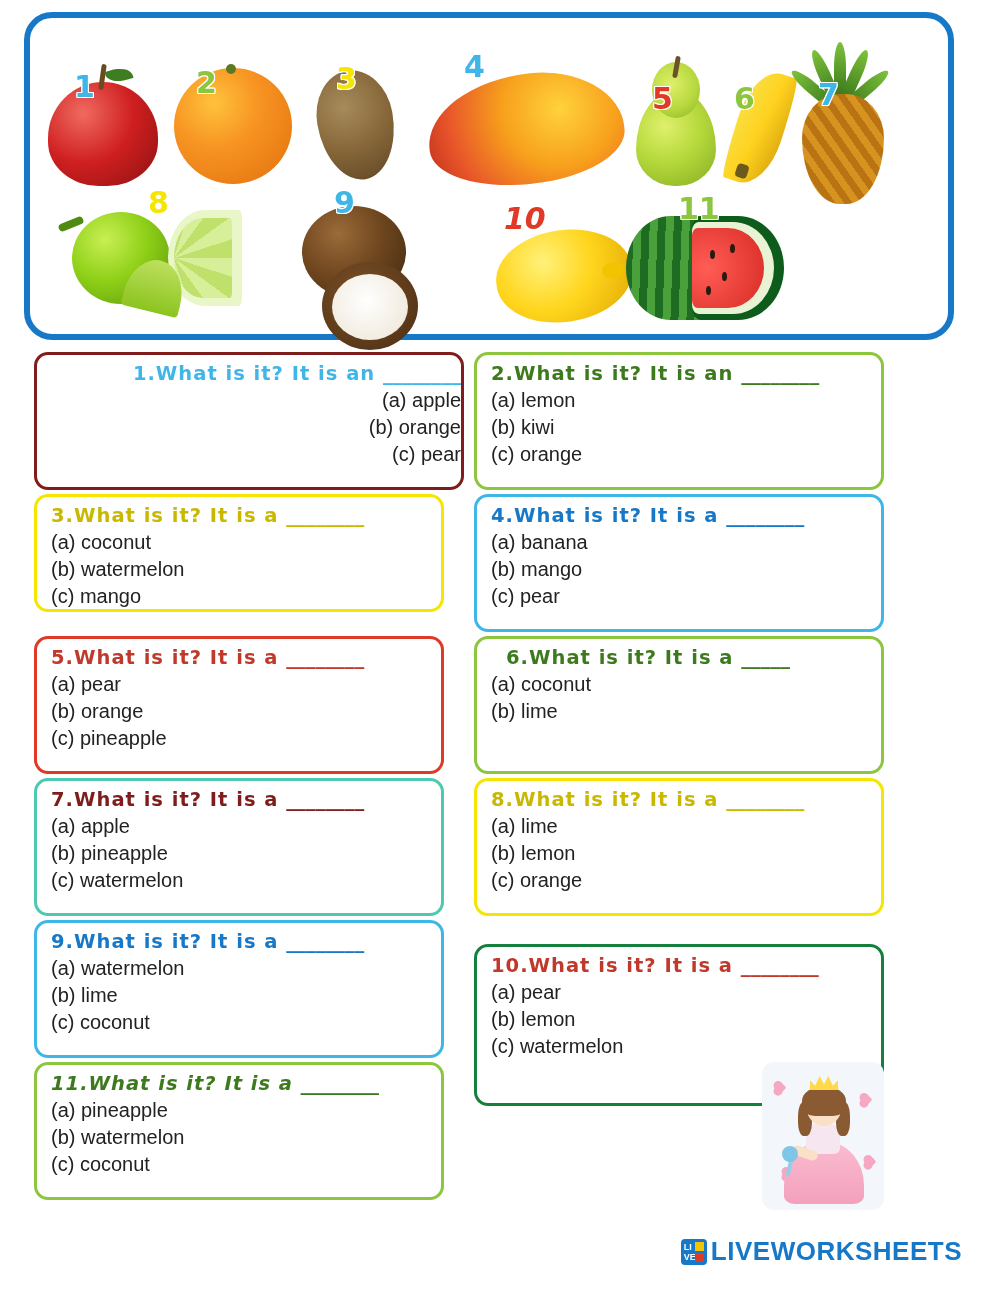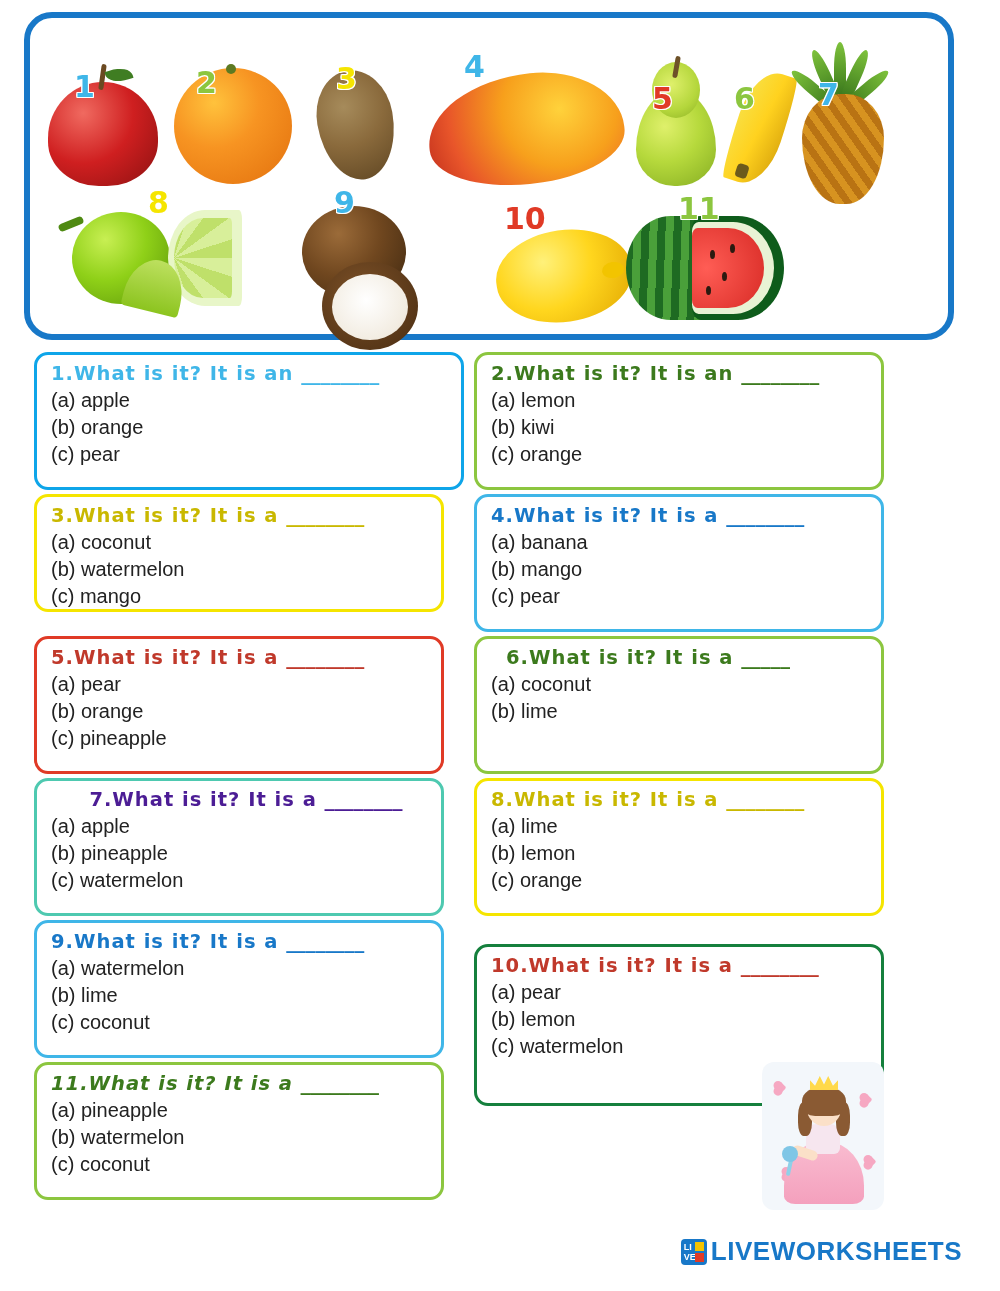--- a/index.html
+++ b/index.html
@@ -246,39 +246,39 @@
       <div class="shape coco-whole" style="left:14px;"></div>
       <div class="shape coco-half">
         <div class="coco-meat"></div>
       </div>
       <div class="fruit-num" style="left:46px; top:-12px; color:#3fb6e8;">9</div>
     </div>
 
     <div class="fruit-item" style="left:450px; top:196px; width:170px; height:120px;">
       <div class="shape lemon-body" style="left:16px;"></div>
       <div class="shape lemon-nub"></div>
-      <div class="fruit-num" style="left:24px; top:-10px; color:#e03a26;">10</div>
+      <div class="fruit-num" style="left:24px; top:-10px; color:#e03a26;font-style:italic;">10</div>
     </div>
 
     <div class="fruit-item" style="left:596px; top:188px; width:180px; height:128px;">
       <div class="shape wm-whole"></div>
       <div class="shape wm-slice">
         <div class="wm-white"></div>
         <div class="wm-red">
           <div class="wm-seed" style="left:18px; top:22px;"></div>
           <div class="wm-seed" style="left:30px; top:44px;"></div>
           <div class="wm-seed" style="left:14px; top:58px;"></div>
           <div class="wm-seed" style="left:38px; top:16px;"></div>
         </div>
       </div>
       <div class="fruit-num" style="left:52px; top:-12px; color:#8cc63f;">11</div>
     </div>
   </div>
 
-  <div class="card" style="left:34px; top:352px; width:430px; height:138px; border:3px solid #0ea5e9;">
+  <div class="card" style="left:34px; top:352px; width:430px; height:138px; border:3px solid #7f1d1d;text-align:right;">
     <div class="q-line" style="color:#3fb6e8;">
       <span>1.</span><span>What is it? It is an</span>
       <span class="q-blank">________</span>
     </div>
     <div class="opt">(a) apple</div>
     <div class="opt">(b) orange</div>
     <div class="opt">(c) pear</div>
   </div>
 
   <div class="card" style="left:474px; top:352px; width:410px; height:138px; border:3px solid #8cc63f;">
@@ -324,21 +324,21 @@
   <div class="card" style="left:474px; top:636px; width:410px; height:138px; border:3px solid #8cc63f;">
     <div class="q-line" style="color:#3c7a1d;margin-left:15px;">
       <span>6.</span><span>What is it? It is a</span>
       <span class="q-blank">_____</span>
     </div>
     <div class="opt">(a) coconut</div>
     <div class="opt">(b) lime</div>
   </div>
 
   <div class="card" style="left:34px; top:778px; width:410px; height:138px; border:3px solid #4ec9b0;">
-    <div class="q-line" style="color:#4c1d95;text-align:center;">
+    <div class="q-line" style="color:#7f1d1d;">
       <span>7.</span><span>What is it? It is a</span>
       <span class="q-blank">________</span>
     </div>
     <div class="opt">(a) apple</div>
     <div class="opt">(b) pineapple</div>
     <div class="opt">(c) watermelon</div>
   </div>
 
   <div class="card" style="left:474px; top:778px; width:410px; height:138px; border:3px solid #f5e500;">
     <div class="q-line" style="color:#c9b800;">

